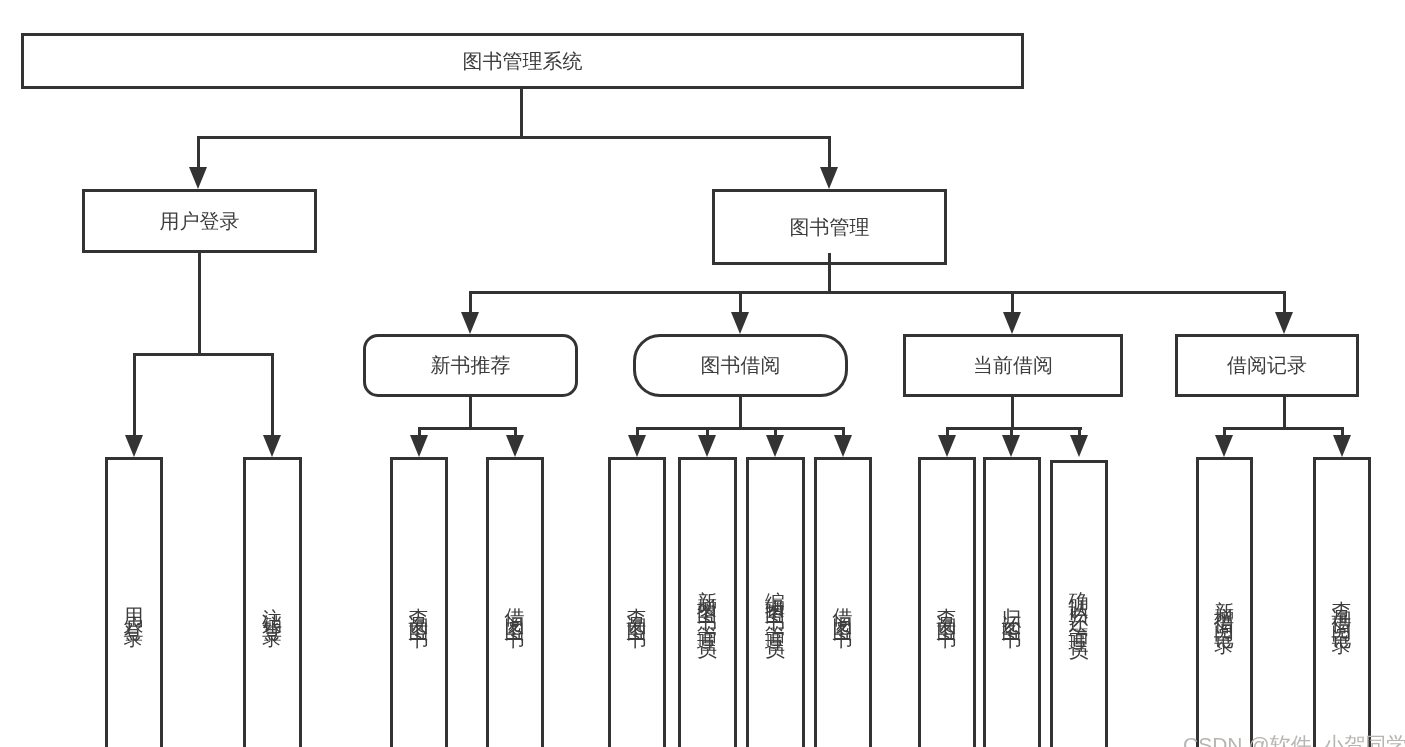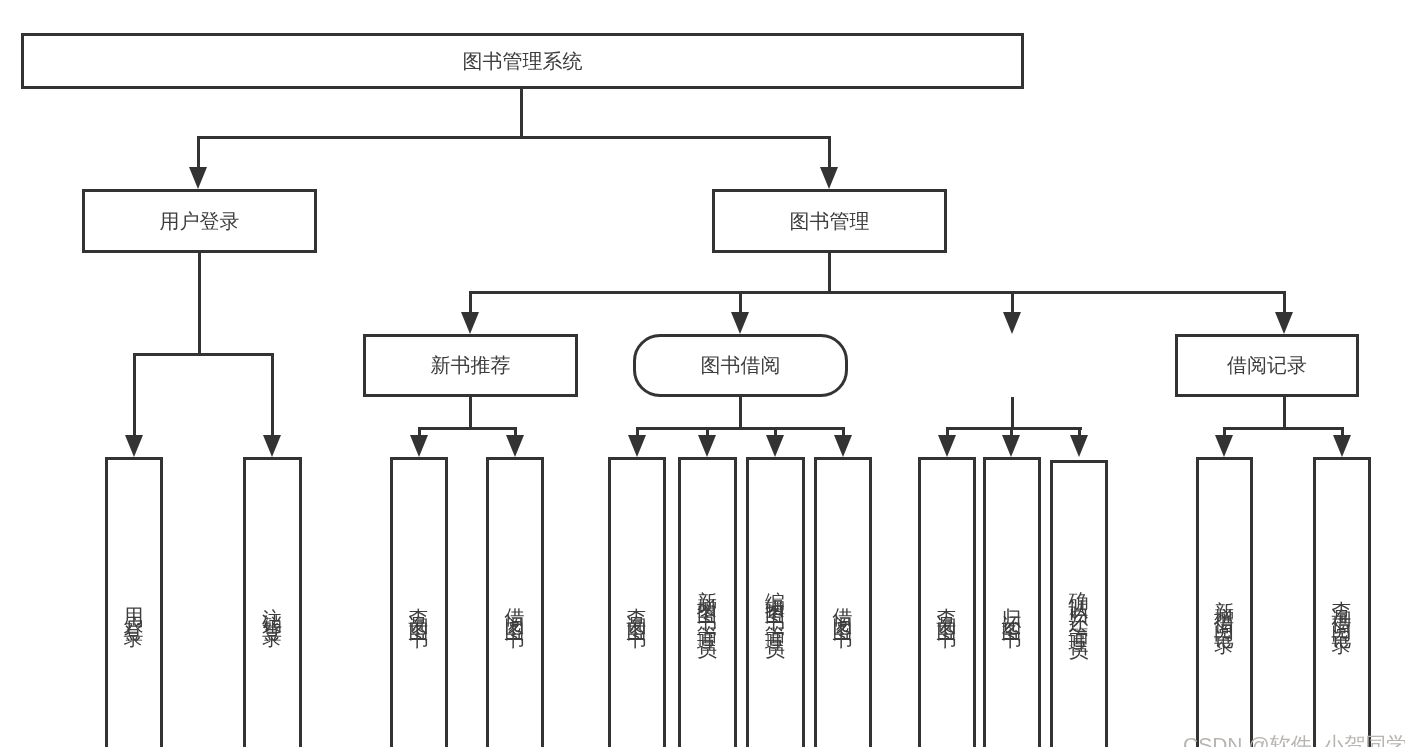--- a/index.html
+++ b/index.html
@@ -63,21 +63,21 @@
   <div class="vline" style="left:520px;top:68px;height:50px;"></div>
   <div class="hline" style="left:197px;top:116px;width:634px;"></div>
   <div class="vline" style="left:197px;top:116px;height:34px;"></div>
   <div class="arrow" style="left:189px;top:147px;"></div>
   <div class="vline" style="left:828px;top:116px;height:34px;"></div>
   <div class="arrow" style="left:820px;top:147px;"></div>
 
   <div class="box" style="left:82px;top:169px;width:235px;height:64px;">
     <span>用户登录</span>
   </div>
-  <div class="box" style="left:712px;top:169px;width:235px;height:64px;">
+  <div class="box" style="left:712px;top:169px;width:235px;height:76px;">
     <span>图书管理</span>
   </div>
 
   <div class="vline" style="left:198px;top:233px;height:103px;"></div>
   <div class="hline" style="left:133px;top:333px;width:141px;"></div>
   <div class="vline" style="left:133px;top:333px;height:84px;"></div>
   <div class="arrow" style="left:125px;top:415px;"></div>
   <div class="vline" style="left:271px;top:333px;height:84px;"></div>
   <div class="arrow" style="left:263px;top:415px;"></div>
 
@@ -85,25 +85,28 @@
   <div class="hline" style="left:469px;top:271px;width:817px;"></div>
   <div class="vline" style="left:469px;top:271px;height:23px;"></div>
   <div class="arrow" style="left:461px;top:292px;"></div>
   <div class="vline" style="left:739px;top:271px;height:23px;"></div>
   <div class="arrow" style="left:731px;top:292px;"></div>
   <div class="vline" style="left:1011px;top:271px;height:23px;"></div>
   <div class="arrow" style="left:1003px;top:292px;"></div>
   <div class="vline" style="left:1283px;top:271px;height:23px;"></div>
   <div class="arrow" style="left:1275px;top:292px;"></div>
 
-  <div class="box" style="left:363px;top:314px;width:215px;height:63px;">
+  <div class="box" style="left:363px;top:314px;width:215px;height:63px;border-radius:15px;">
     <span>新书推荐</span>
   </div>
   <div class="box" style="left:633px;top:314px;width:215px;height:63px;border-radius:27px;">
     <span>图书借阅</span>
+  </div>
+  <div class="box" style="left:903px;top:314px;width:220px;height:63px;">
+    <span>当前借阅</span>
   </div>
   <div class="box" style="left:1175px;top:314px;width:184px;height:63px;">
     <span>借阅记录</span>
   </div>
 
   <div class="vline" style="left:469px;top:377px;height:33px;"></div>
   <div class="hline" style="left:418px;top:407px;width:99px;"></div>
   <div class="vline" style="left:418px;top:407px;height:12px;"></div>
   <div class="arrow" style="left:410px;top:415px;"></div>
   <div class="vline" style="left:514px;top:407px;height:12px;"></div>

